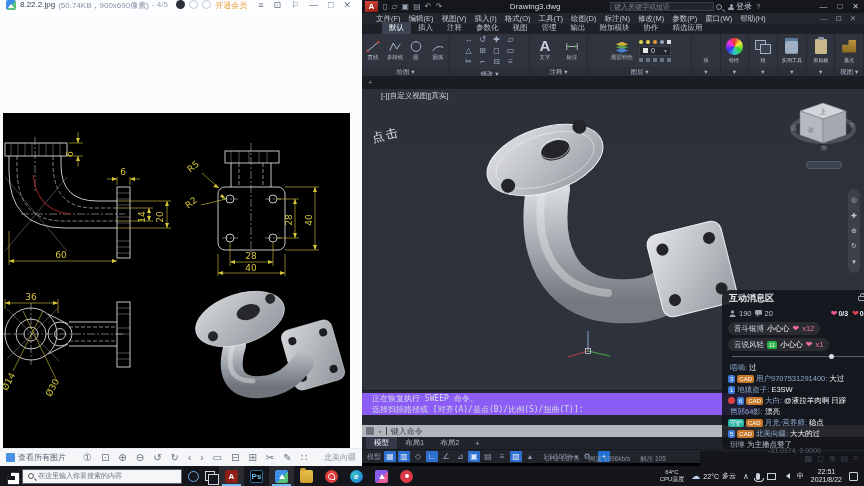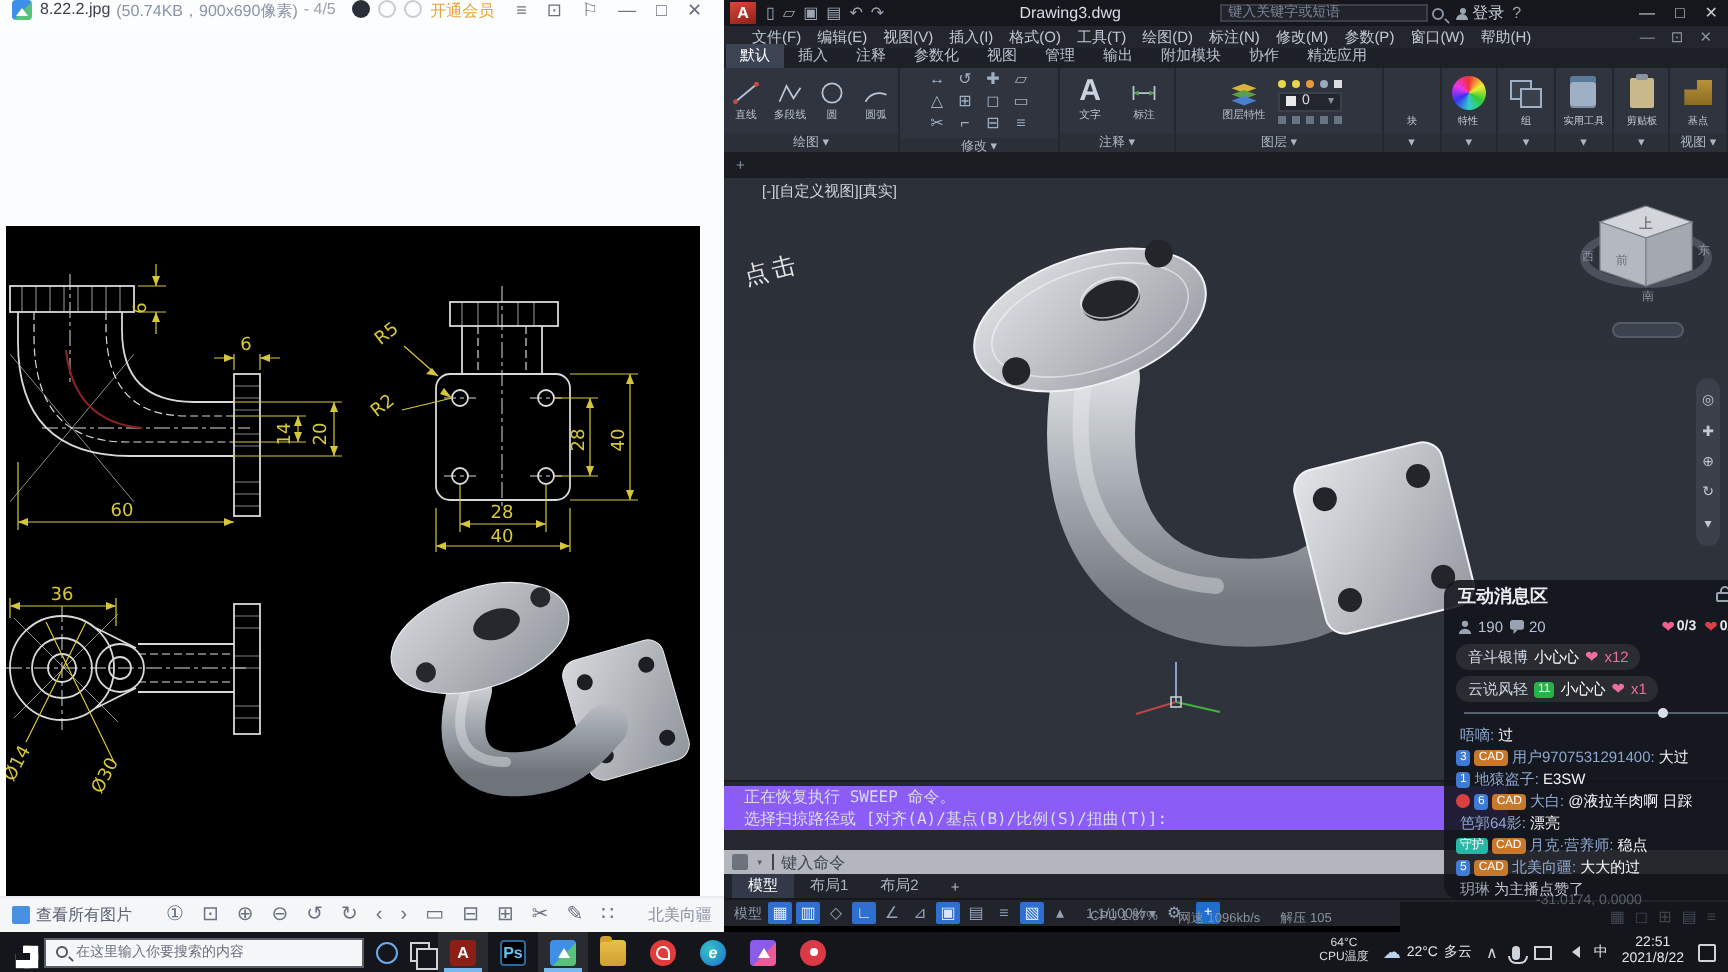--- a/index.html
+++ b/index.html
@@ -35,21 +35,21 @@
 #amag:after{content:"";position:absolute;left:5px;top:5px;width:3px;height:1px;background:#8a93a2;transform:rotate(45deg)}
 .pers{width:6px;height:6px;position:relative;margin:0 2px}
 .pers:before{content:"";position:absolute;left:1.5px;top:0;width:3px;height:3px;border-radius:50%;background:#9aa4b2}
 .pers:after{content:"";position:absolute;left:0;top:3.5px;width:6px;height:3px;border-radius:3px 3px 0 0;background:#9aa4b2}
 #ahelp{color:#9aa4b2;margin:0 4px}
 .awin{padding:0 5px;color:#c6cdd8;font-size:8px}
 #amenu{height:11px;background:#23262d;display:flex;align-items:center;font-size:7.5px;color:#c3c9d4;gap:1px;padding-left:6px}
 #amenu span{padding:0 4px}
 #amenu .sp{flex:1}
 #amenu .dc{color:#8a93a2;padding:0 4px}
-#artabs{height:10px;background:#1d2026;display:flex;align-items:flex-end;font-size:7.5px;color:#b9c1ce;padding-left:1px}
+#artabs{height:10px;background:#1d2026;display:flex;align-items:flex-end;font-size:7.5px;color:#b9c1ce;padding-left:20px}
 #artabs .rt{padding:1px 7px}
 #artabs .rt.active{background:#3c4454;color:#fff}
 #aribbon{height:42px;background:#2f343e;display:flex}
 .pnl{border-right:1px solid #23272e;display:flex;flex-direction:column}
 .pbody{flex:1;display:flex;align-items:center;justify-content:center;gap:3px;padding:1px 2px}
 .plabel{height:9px;font-size:6.5px;color:#aeb6c2;text-align:center;line-height:9px;background:#2a2f38}
 .tool{display:flex;flex-direction:column;align-items:center;width:19px}
 .tool svg{width:14px;height:13px}
 .tool .tl{font-size:6px;color:#b8c0cc;white-space:nowrap;transform:scale(.9)}
 .mgrid{display:grid;grid-template-columns:repeat(4,14px);grid-auto-rows:11px;color:#9fb0c4;font-size:8px;text-align:center}

